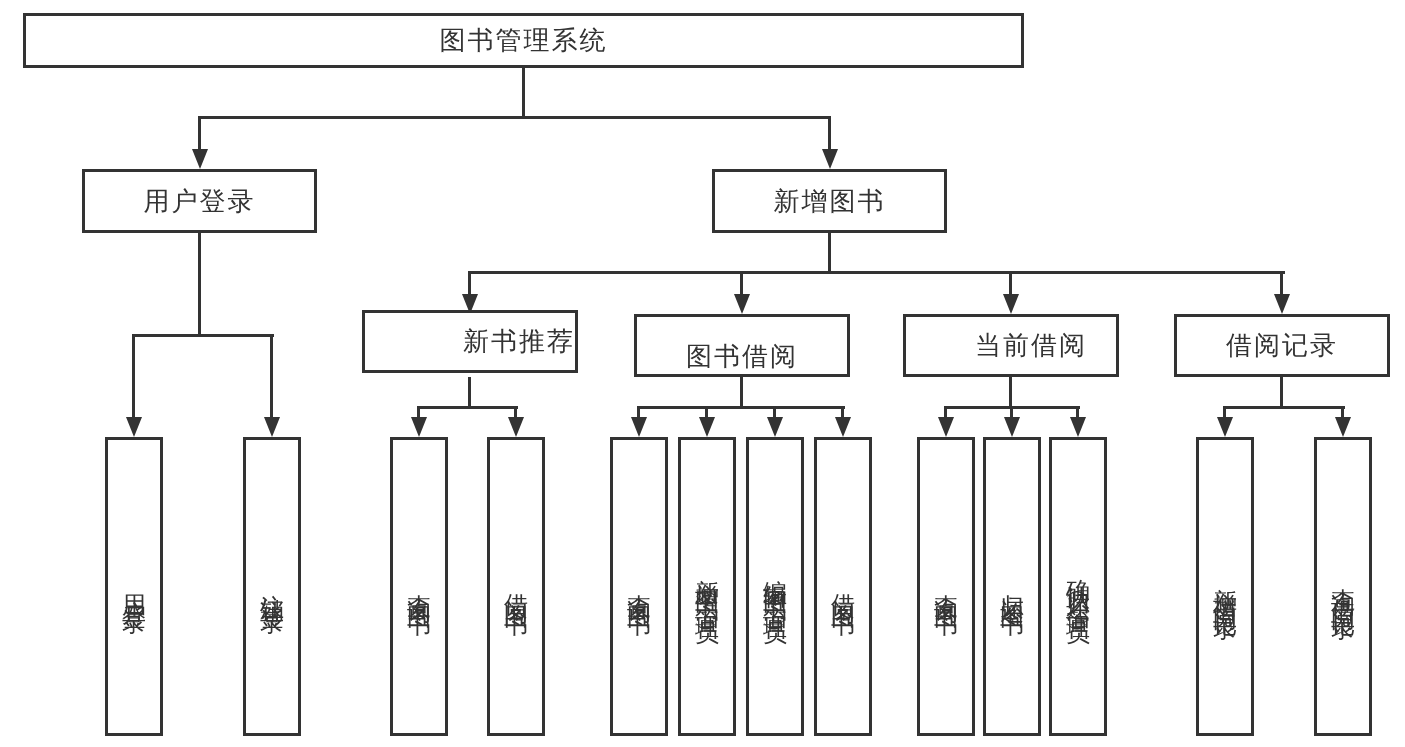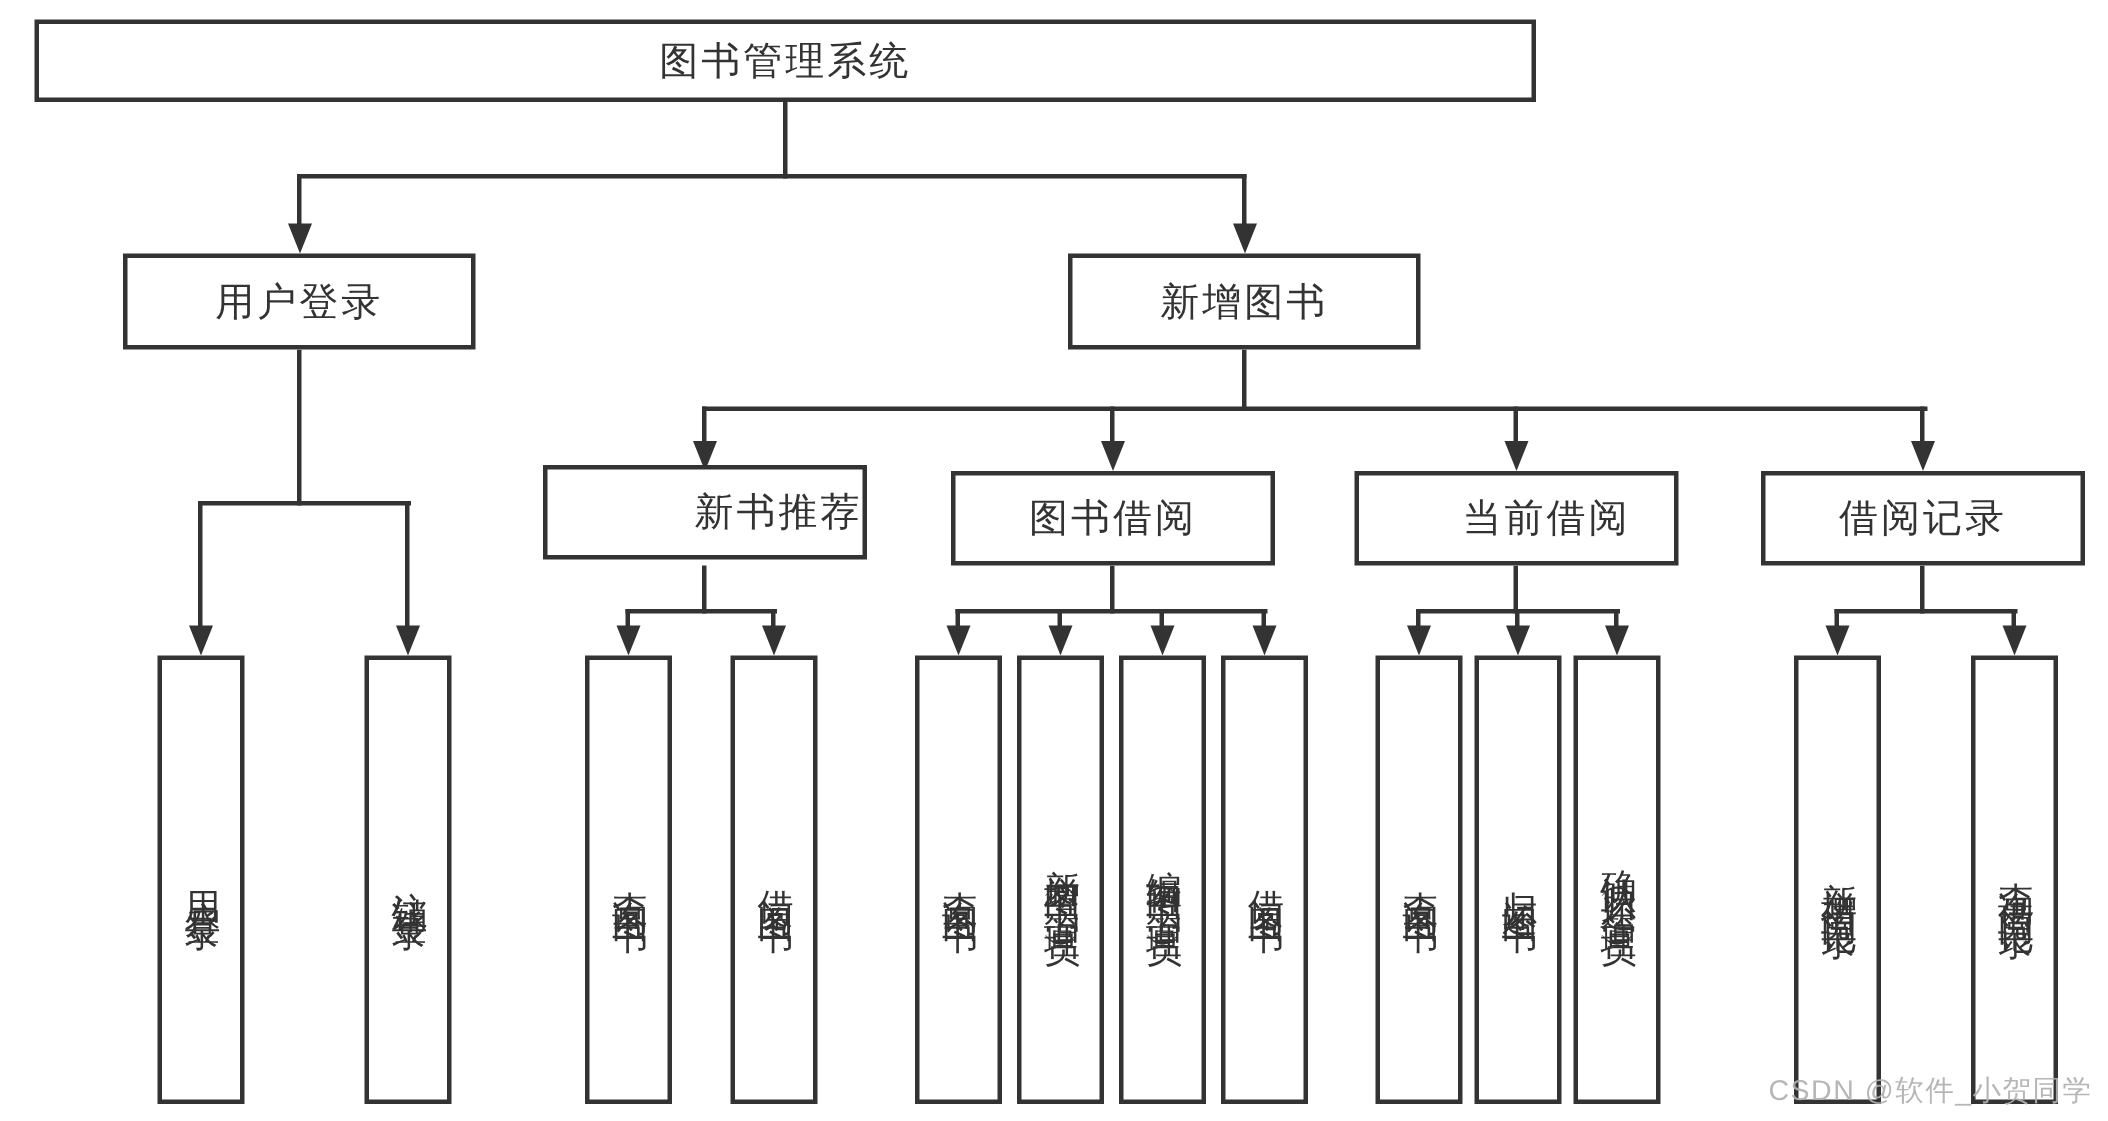--- a/index.html
+++ b/index.html
@@ -76,21 +76,21 @@
   <div class="box" style="left:82px;top:169px;width:235px;height:64px;">
     <span class="hlabel">用户登录</span>
   </div>
   <div class="box" style="left:712px;top:169px;width:235px;height:64px;">
     <span class="hlabel">新增图书</span>
   </div>
 
   <div class="box" style="left:362px;top:310px;width:216px;height:63px;justify-content:flex-end;">
     <span class="hlabel">新书推荐</span>
   </div>
-  <div class="box" style="left:634px;top:314px;width:216px;height:63px;">
+  <div class="box" style="left:634px;top:314px;width:216px;height:63px;align-items:flex-end;">
     <span class="hlabel">图书借阅</span>
   </div>
   <div class="box" style="left:903px;top:314px;width:216px;height:63px;padding-left:40px;">
     <span class="hlabel">当前借阅</span>
   </div>
   <div class="box" style="left:1174px;top:314px;width:216px;height:63px;font-family:Liberation Serif, serif;">
     <span class="hlabel">借阅记录</span>
   </div>
 
   <div class="box leaf" style="left:105px;top:437px;width:58px;height:299px;">
@@ -190,15 +190,14 @@
   <div class="v" style="left:1010px;top:406px;height:13px;"></div>
   <div class="arrow" style="left:1004px;top:417px;"></div>
   <div class="v" style="left:1076px;top:406px;height:13px;"></div>
   <div class="arrow" style="left:1070px;top:417px;"></div>
 
   <div class="v" style="left:1223px;top:406px;height:13px;"></div>
   <div class="arrow" style="left:1217px;top:417px;"></div>
   <div class="v" style="left:1341px;top:406px;height:13px;"></div>
   <div class="arrow" style="left:1335px;top:417px;"></div>
 
-  <div class="watermark">CSDN @软件_小贺同学</div>
 
 </div>
 
 </body></html>

